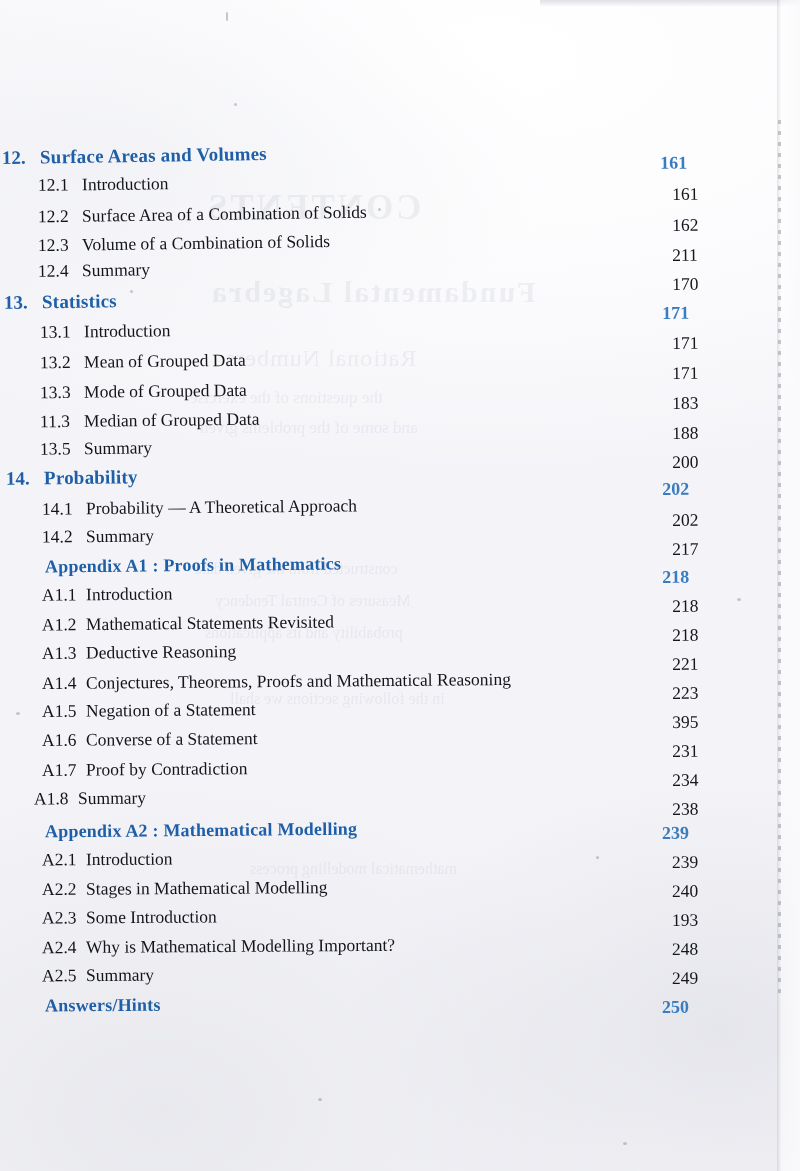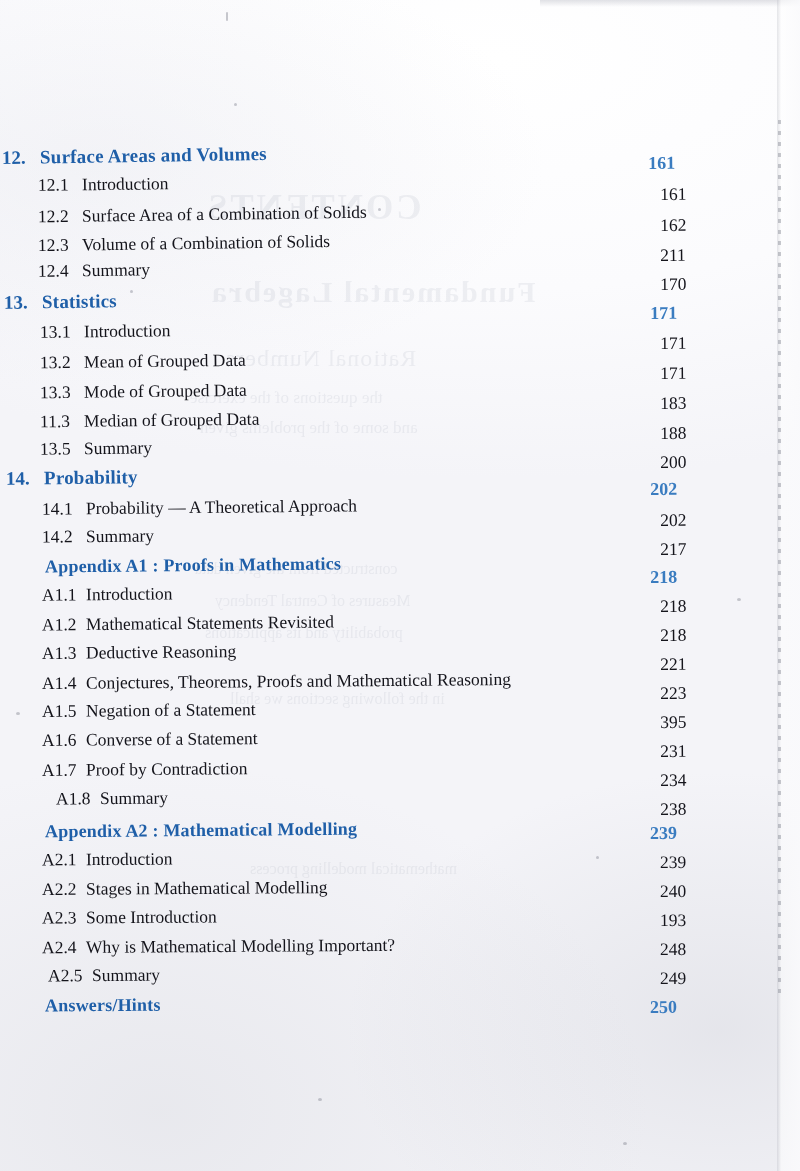--- a/index.html
+++ b/index.html
@@ -89,20 +89,21 @@
   
   .toc { position: absolute; inset: 0; }
   .row {
     position: absolute;
     white-space: nowrap;
   }
   .row .label { display: inline-block; }
   .row .page {
     position: absolute;
     white-space: nowrap;
+    margin-left: 12px;
   }
 
   .chapnum {
     display: inline-block;
     width: 38px;
     font-weight: bold;
     font-size: 19px;
     color: #1f5fa8;
   }
   .chaptitle {
@@ -248,21 +249,21 @@
         <span class="page black">395</span>
       </div>
       <div class="row" style="left: 42px; top: 729px; transform: rotate(-0.5deg);"><span class="label"><span class="secnum">A1.6</span><span class="sectitle">Converse of a Statement</span></span></div>
       <div class="row" style="left: 660px; top: 741px; transform: rotate(-0.5deg);">
         <span class="page black">231</span>
       </div>
       <div class="row" style="left: 42px; top: 759px; transform: rotate(-0.5deg);"><span class="label"><span class="secnum">A1.7</span><span class="sectitle">Proof by Contradiction</span></span></div>
       <div class="row" style="left: 660px; top: 770px; transform: rotate(-0.5deg);">
         <span class="page black">234</span>
       </div>
-      <div class="row" style="left: 56px; top: 788px; transform: rotate(-0.5deg);"><span class="label"><span class="secnum">A1.8</span><span class="sectitle">Summary</span></span></div>
+      <div class="row" style="left: 34px; top: 788px; transform: rotate(-0.5deg);"><span class="label"><span class="secnum">A1.8</span><span class="sectitle">Summary</span></span></div>
       <div class="row" style="left: 660px; top: 799px; transform: rotate(-0.5deg);">
         <span class="page black">238</span>
       </div>
       <div class="row" style="left: 45px; top: 820px; transform: rotate(-0.5deg);"><span class="label"><span class="apptitle">Appendix A2 : Mathematical Modelling</span></span></div>
       <div class="row" style="left: 650px; top: 823px; transform: rotate(-0.4deg);">
         <span class="page blue">239</span>
       </div>
       <div class="row" style="left: 42px; top: 849px; transform: rotate(-0.4deg);"><span class="label"><span class="secnum">A2.1</span><span class="sectitle">Introduction</span></span></div>
       <div class="row" style="left: 660px; top: 852px; transform: rotate(-0.4deg);">
         <span class="page black">239</span>
@@ -272,21 +273,21 @@
         <span class="page black">240</span>
       </div>
       <div class="row" style="left: 42px; top: 907px; transform: rotate(-0.4deg);"><span class="label"><span class="secnum">A2.3</span><span class="sectitle">Some Introduction</span></span></div>
       <div class="row" style="left: 660px; top: 910px; transform: rotate(-0.4deg);">
         <span class="page black">193</span>
       </div>
       <div class="row" style="left: 42px; top: 936px; transform: rotate(-0.4deg);"><span class="label"><span class="secnum">A2.4</span><span class="sectitle">Why is Mathematical Modelling Important?</span></span></div>
       <div class="row" style="left: 660px; top: 939px; transform: rotate(-0.4deg);">
         <span class="page black">248</span>
       </div>
-      <div class="row" style="left: 48px; top: 965px; transform: rotate(-0.4deg);"><span class="label"><span class="secnum">A2.5</span><span class="sectitle">Summary</span></span></div>
+      <div class="row" style="left: 42px; top: 965px; transform: rotate(-0.4deg);"><span class="label"><span class="secnum">A2.5</span><span class="sectitle">Summary</span></span></div>
       <div class="row" style="left: 660px; top: 968px; transform: rotate(-0.4deg);">
         <span class="page black">249</span>
       </div>
       <div class="row" style="left: 45px; top: 995px; transform: rotate(-0.4deg);"><span class="label"><span class="apptitle">Answers/Hints</span></span></div>
       <div class="row" style="left: 650px; top: 997px; transform: rotate(-0.4deg);">
         <span class="page blue">250</span>
       </div>
     </div>
 
   <div class="speck" style="left:226px; top:12px; width:2px; height:9px; border-radius:1px;"></div>

